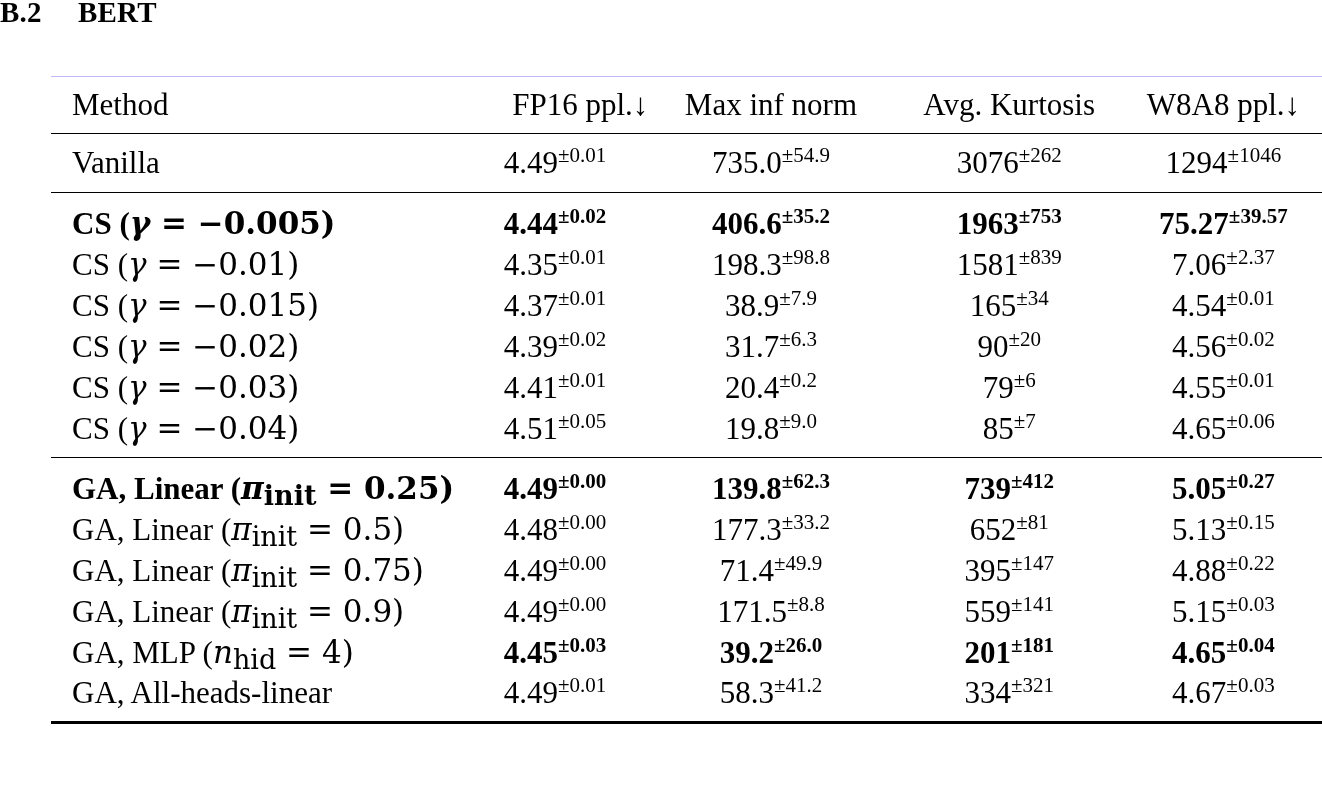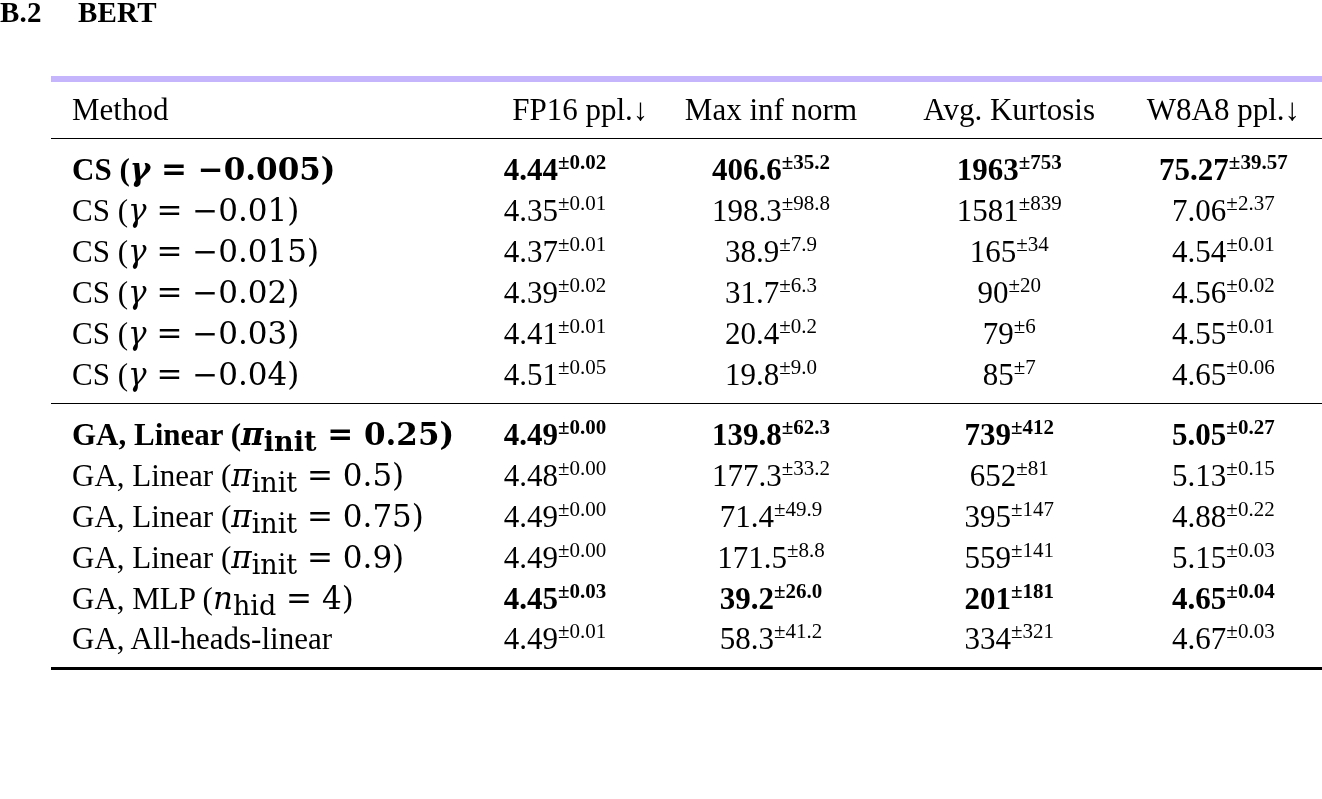--- a/index.html
+++ b/index.html
@@ -9,21 +9,21 @@
   }
   .section-title {
     position: absolute; left: 0; top: -4px;
     font-size: 29px; font-weight: bold; letter-spacing: 0.2px;
   }
   .section-title .num { display: inline-block; width: 78px; }
   table {
     position: absolute; left: 51px; top: 76px; width: 1271px;
     border-collapse: collapse; font-size: 31px;
   }
-  .rule-top { border-top: 6px solid #c4b5fd; }
+  .rule-top { border-top: 1px solid #c4b5fd; }
   .rule-mid { border-top: 1.6px solid #000; }
   .rule-bottom { border-bottom: 3px solid #000; }
   th, td { padding: 0; font-weight: normal; white-space: nowrap; }
   th { height: 56px; }
   td { height: 40px; line-height: 40px; }
   .c-method { text-align: left; padding-left: 21px; width: 390px; }
   .c-num { text-align: center; }
   .col1 { width: 190px; text-align: right; }
   .col2 { width: 250px; }
   .col3 { width: 235px; }
@@ -48,20 +48,27 @@
   <thead>
     <tr class="rule-top">
       <th class="c-method">Method</th>
       <th class="c-num col1">FP16 ppl.↓</th>
       <th class="c-num col2">Max inf norm</th>
       <th class="c-num col3">Avg. Kurtosis</th>
       <th class="c-num col4">W8A8 ppl.↓</th>
     </tr>
   </thead>
   <tbody id="tbody">
+      <tr class="rule-mid single">
+        <td class="c-method"><span>Vanilla</span></td>
+        <td class="c-num"><span>4.49</span><sup class="pm">±0.01</sup></td>
+        <td class="c-num"><span>735.0</span><sup class="pm">±54.9</sup></td>
+        <td class="c-num"><span>3076</span><sup class="pm">±262</sup></td>
+        <td class="c-num"><span>1294</span><sup class="pm">±1046</sup></td>
+      </tr>
       <tr class="rule-mid pad-top">
         <td class="c-method"><span>CS (</span><span class="math mi">γ</span><span class="math"> = −0.005)</span></td>
         <td class="c-num"><span>4.44</span><sup class="pm">±0.02</sup></td>
         <td class="c-num"><span>406.6</span><sup class="pm">±35.2</sup></td>
         <td class="c-num"><span>1963</span><sup class="pm">±753</sup></td>
         <td class="c-num"><span>75.27</span><sup class="pm">±39.57</sup></td>
       </tr>
       <tr>
         <td class="c-method"><span>CS (</span><span class="math mi">γ</span><span class="math"> = −0.01)</span></td>
         <td class="c-num"><span>4.35</span><sup class="pm">±0.01</sup></td>

